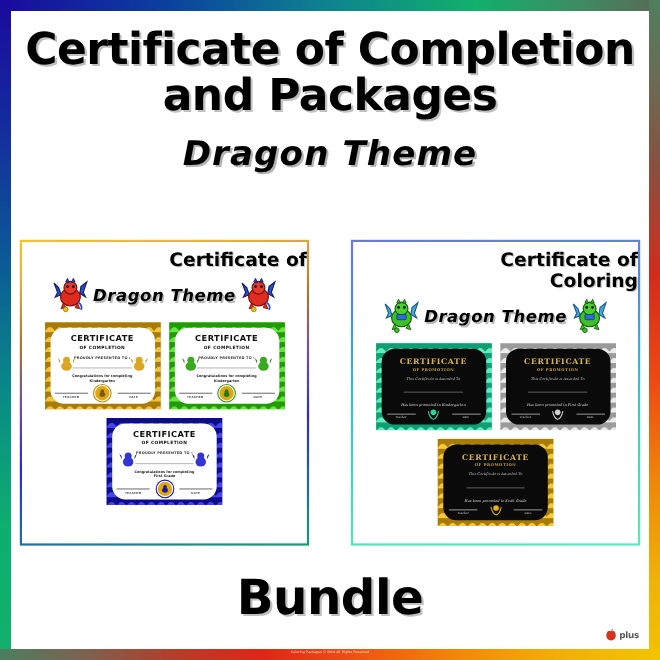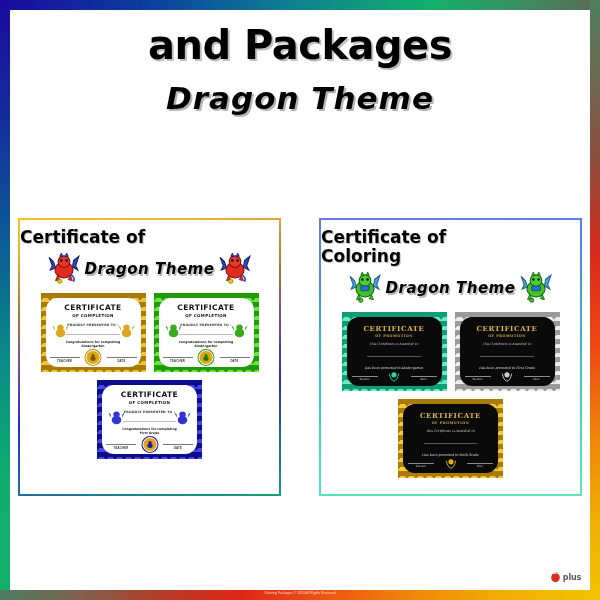--- a/index.html
+++ b/index.html
@@ -87,21 +87,21 @@
   .panel-right { background: linear-gradient(175deg,#6b77e8 0%,#4b8de0 22%,#35b6d8 45%,#3fd8b0 70%,#5ce8bd 100%); }
   .panel-inner {
     width:100%; height:100%;
     background:#ffffff;
     position:relative;
     overflow:hidden;
     padding-top: 8px;
   }
 
   .panel-title {
-    text-align:left;
+    text-align:right;
     font-family:"DejaVu Sans", sans-serif;
     font-weight:700;
     font-size: 17px;
     line-height: 1.12;
     color:#000;
     text-shadow: 1px 1px 0 rgba(150,150,150,.55);
   }
   .panel-sub-row {
     display:flex; align-items:center; justify-content:center;
     gap: 4px; margin-top: 2px; height: 40px;
@@ -246,20 +246,21 @@
   <div class="edge edge-top"></div>
   <div class="edge edge-left"></div>
   <div class="edge edge-right"></div>
   <div class="edge edge-bottom">
     <div class="bar-note">Coloring Packages © 2019 All Rights Reserved</div>
   </div>
 
   <div class="canvas">
 
     <div class="title-block">
+      <div class="main-title">Certificate of Completion</div>
       <div class="main-title">and Packages</div>
       <div class="sub-title">Dragon Theme</div>
     </div>
 
     <div class="panels">
 
       <div class="panel panel-left">
         <div class="panel-inner">
           <div class="panel-title">Certificate of</div>
 
@@ -518,20 +519,21 @@
                 </svg>
               </div>
             </div>
 
           </div>
         </div>
       </div>
 
     </div>
 
+    <div class="bundle">Bundle</div>
 
     <div class="watermark">
       <svg class="wm-apple" viewBox="0 0 24 26">
         <path d="M12 6 q-7-3-9 5 q-2 9 6 13 q3 1 3-1 q0 2 3 1 q8-4 6-13 q-2-8-9-5 Z" fill="#d8321e"></path>
         <path d="M12 6 q0-4 4-5 q0 4-4 5 Z" fill="#3ea13a"></path>
       </svg>
       <span class="wm-text">plus</span>
     </div>
 
   </div>

